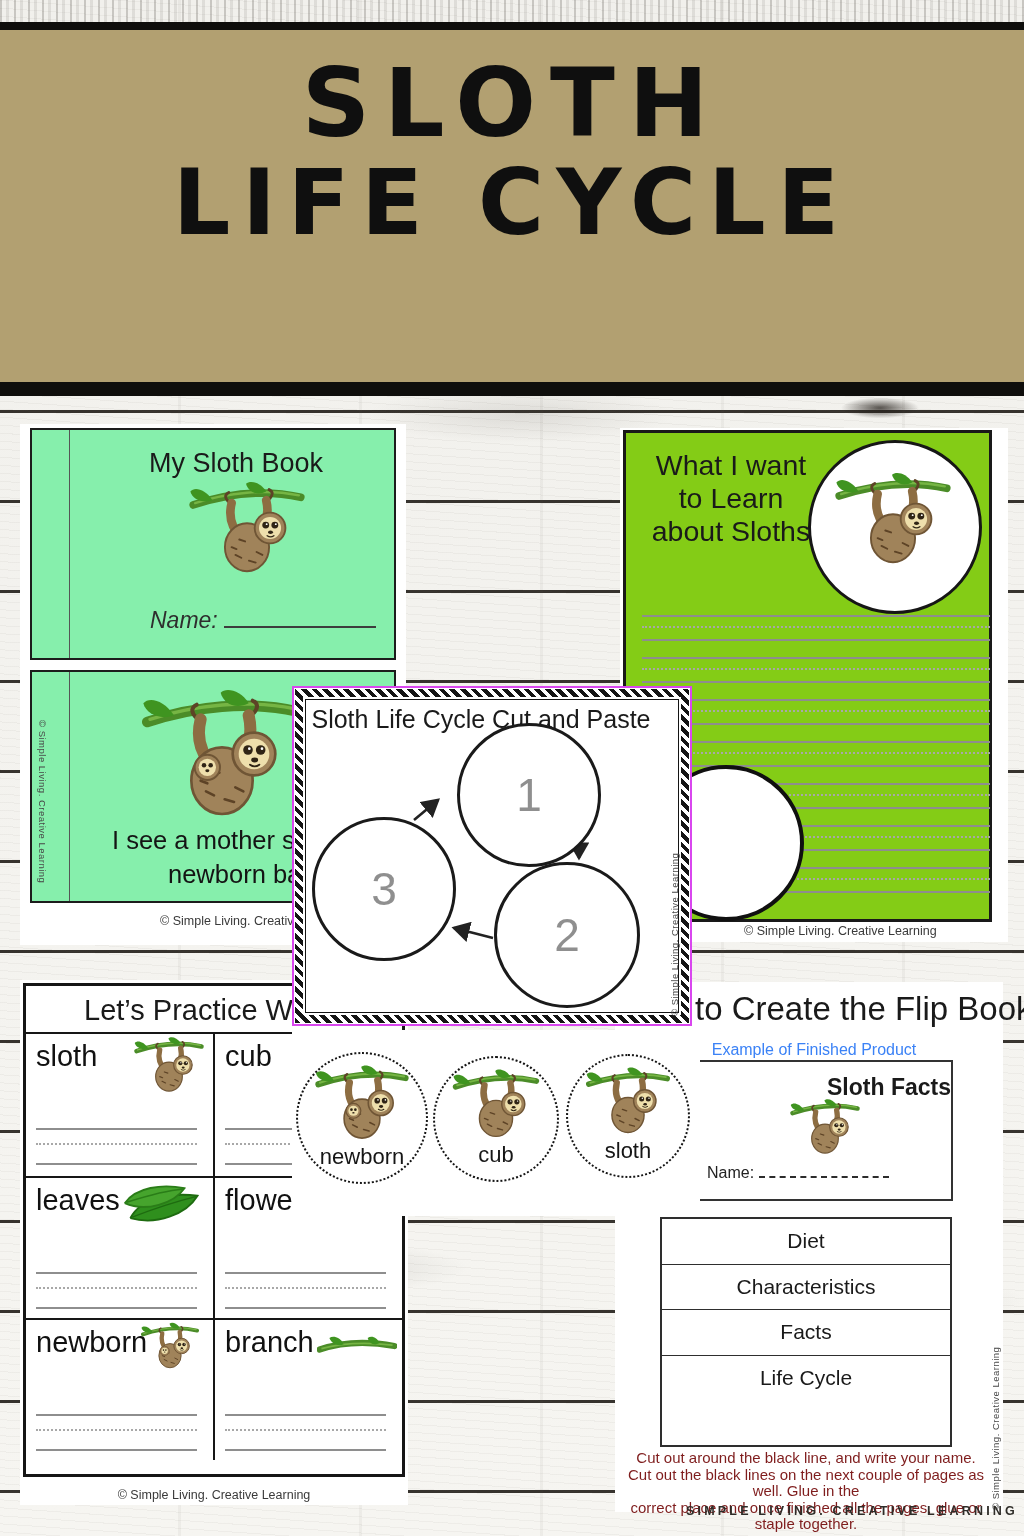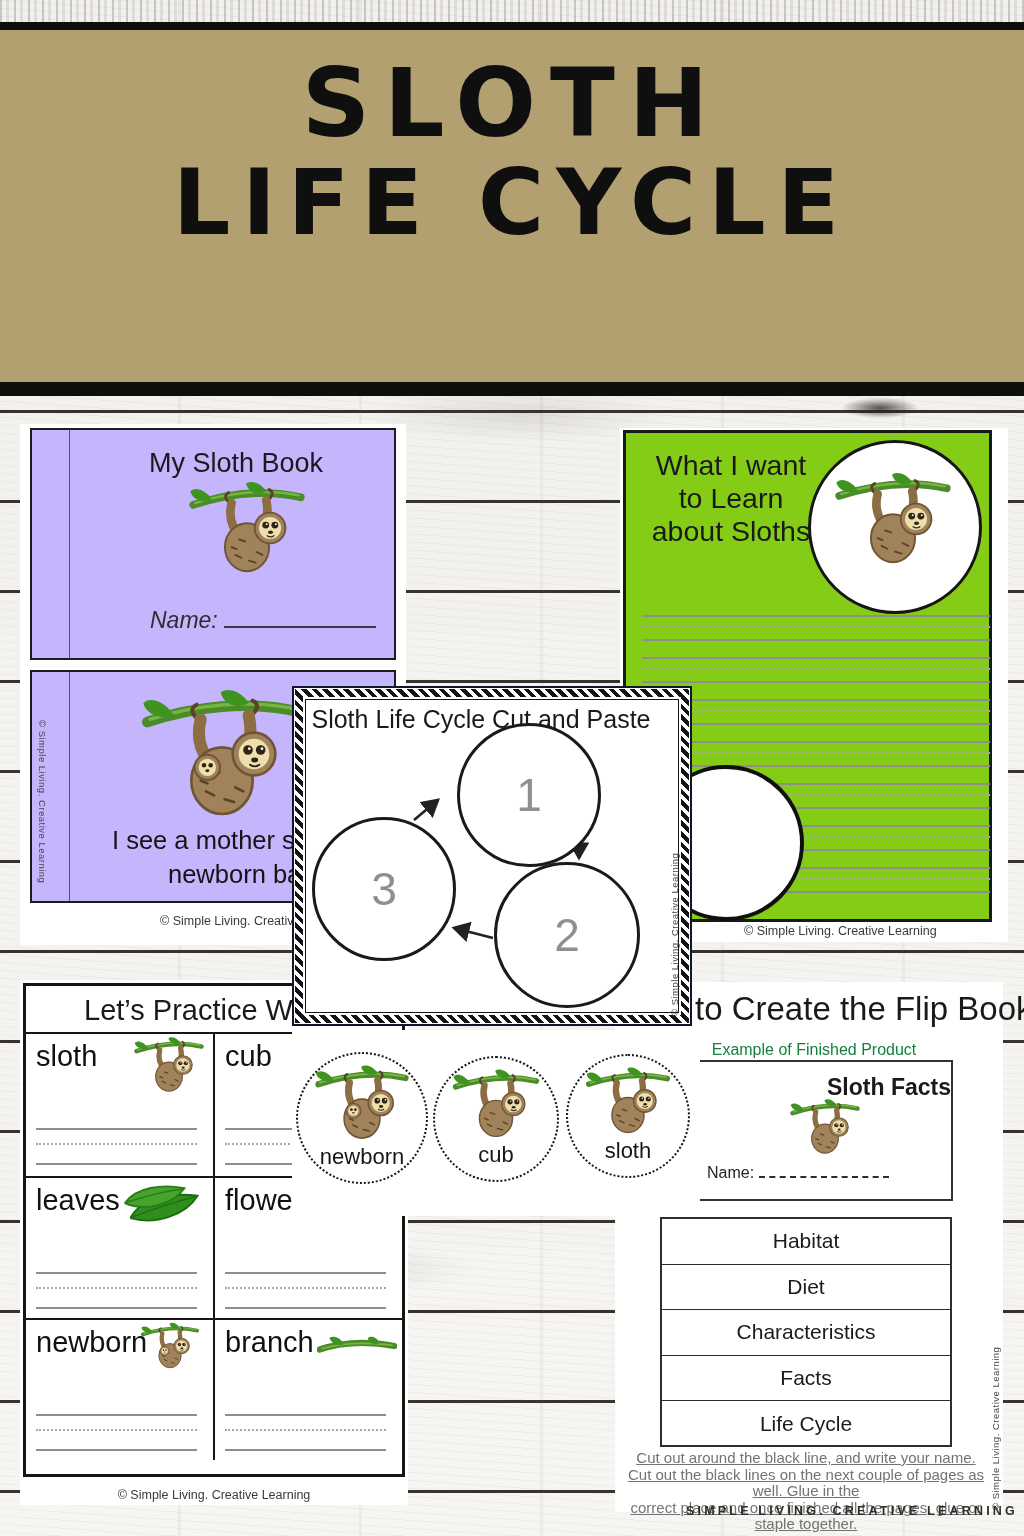--- a/index.html
+++ b/index.html
@@ -38,21 +38,21 @@
   .vcopy{writing-mode:vertical-rl;text-orientation:sideways;font-size:9.5px;color:#474747;letter-spacing:.5px;white-space:nowrap;}
   .vcopy.flip{transform:rotate(180deg);}
   
   .wl{position:absolute;}
   .wl .s1{height:0;border-top:2px solid #8e8e8e;}
   .wl .dd{height:0;border-top:2px dotted #a8a8a8;margin-top:9px;}
   .wl .s2{height:0;border-top:2px solid #8e8e8e;margin-top:11px;}
   .wl.cell .dd{margin-top:13px}.wl.cell .s2{margin-top:18px}
   
   #sheet-ab{left:20px;top:424px;width:386px;height:521px;}
-  .bookbox{position:absolute;left:10px;width:362px;border:2px solid #1c1c1c;background:#c4b5fd;}
+  .bookbox{position:absolute;left:10px;width:362px;border:2px solid #1c1c1c;background:#86efac;}
   #boxA{top:4px;height:228px;}
   #boxB{top:246px;height:229px;}
   .marginline{position:absolute;left:37px;top:0;bottom:0;border-left:1.5px solid #555;}
   #titleA{position:absolute;left:50px;right:4px;top:18px;text-align:center;font-size:27px;font-weight:500;}
   #slothA{position:absolute;left:150px;top:50px;}
   #nameA{position:absolute;left:118px;top:176px;font-size:23px;font-style:italic;color:#2e2e2e;}
   .nline{display:inline-block;width:152px;border-bottom:2px solid #3d3d3d;height:20px;margin-left:6px;}
   #copyB-side{position:absolute;left:5px;top:48px;height:160px;}
   #slothB{position:absolute;left:110px;top:14px;}
   .bcap{position:absolute;font-size:25.5px;white-space:nowrap;color:#141414;}
@@ -62,21 +62,21 @@
   
   #page-c{left:620px;top:428px;width:388px;height:514px;}
   #boxC{position:absolute;left:3px;top:2px;width:363px;height:486px;border:3px solid #191919;background:#84cc16;}
   #titleC{position:absolute;left:14px;top:16px;width:182px;text-align:center;font-size:28.5px;line-height:33px;font-weight:500;}
   .ring{position:absolute;border-radius:50%;background:#fff;}
   #circleC1{left:182px;top:7px;width:168px;height:168px;border:3.5px solid #161616;}
   #circleC1 svg{margin:28px 0 0 16px;}
   #circleC2{left:22px;top:332px;width:148px;height:148px;border:4px solid #101010;}
   #copyC{position:absolute;left:124px;top:496px;}
   
-  #page-d{left:292px;top:686px;width:396px;height:336px;border:2px solid #0f172a;background:#fff;}
+  #page-d{left:292px;top:686px;width:396px;height:336px;border:2px solid #d946ef;background:#fff;}
   #d-frame{position:absolute;inset:1px;border:8px solid;border-image:repeating-linear-gradient(45deg,#141414 0 4px,#ffffff 4px 7.5px) 8;}
   #d-inner{position:absolute;inset:11px;border:1px solid #141414;}
   #titleD{position:absolute;left:0;right:22px;top:17px;text-align:center;font-size:25px;font-weight:500;}
   .dcircle{position:absolute;border:3px solid #1a1a1a;border-radius:50%;background:#fff;
     display:flex;align-items:center;justify-content:center;font-size:46px;color:#8f8f8f;}
   #dc1{left:163px;top:35px;width:138px;height:138px;}
   #dc3{left:18px;top:129px;width:138px;height:138px;}
   #dc2{left:200px;top:174px;width:140px;height:140px;}
   #d-arrows{position:absolute;inset:0;}
   #copyD{position:absolute;right:10px;top:188px;height:140px;}
@@ -95,30 +95,30 @@
   #e-table{position:absolute;left:0;right:0;top:46px;bottom:14px;display:grid;
     grid-template-rows:1fr 1fr 1fr;grid-template-columns:187px 1fr;border-top:2.5px solid #161616;}
   .ecell{position:relative;}
   .ecell.c2{border-left:2.5px solid #161616;}
   .ecell.r2,.ecell.r3{border-top:2.5px solid #161616;}
   .eword{position:absolute;left:10px;top:6px;font-size:29px;color:#111;}
   .eimg{position:absolute;}
   
   #page-f{left:615px;top:982px;width:388px;height:530px;}
   #titleF{position:absolute;left:80px;top:8px;font-size:33px;font-weight:500;white-space:nowrap;}
-  #subF{position:absolute;left:58px;width:282px;top:59px;text-align:center;font-size:16px;color:#15803d;}
+  #subF{position:absolute;left:58px;width:282px;top:59px;text-align:center;font-size:16px;color:#3b82f6;}
   #cardF{position:absolute;left:78px;top:78px;width:256px;height:137px;border:2px solid #333;background:#fff;}
   #cardTitleF{position:absolute;left:0;right:0;top:12px;text-align:right;font-size:23px;font-weight:700;}
   #cardSlothF{position:absolute;left:92px;top:36px;}
   #cardNameF{position:absolute;left:12px;top:102px;font-size:16px;color:#222;}
   .dashline{display:inline-block;width:130px;border-bottom:2px dashed #2c2c2c;height:12px;margin-left:5px;}
   #tabsF{position:absolute;left:45px;top:235px;width:288px;height:226px;border:2px solid #2e2e2e;background:#fff;}
   .ftab{height:44.6px;display:flex;align-items:center;justify-content:center;font-size:21px;border-top:1.5px solid #2e2e2e;}
   .ftab:first-child{border-top:none;}
-  .instr{position:absolute;left:0;right:6px;top:468px;text-align:center;font-size:15px;line-height:16.5px;color:#737373;text-decoration:underline;}
+  .instr{position:absolute;left:0;right:6px;top:468px;text-align:center;font-size:15px;line-height:16.5px;color:#7f1d1d;}
   #copyF{position:absolute;right:2px;top:398px;height:130px;}
   
   #brand{position:absolute;right:6px;top:1504px;z-index:6;font-size:12.5px;font-weight:700;
     letter-spacing:3.2px;color:#2e2c28;white-space:nowrap;}
   .hidden-defs{position:absolute;width:0;height:0;overflow:hidden;}
 </style>
 </head>
 <body>
 
 <div id="stage">
@@ -283,21 +283,20 @@
     <div id="cardF">
       <div id="cardTitleF">Sloth Facts</div>
       <svg id="cardSlothF" width="76" height="58">
           <use href="#sv-sloth"></use>
         </svg>
       <div id="cardNameF">
         <span>Name:</span><span class="dashline"></span>
       </div>
     </div>
     <div id="tabsF">
-      <div class="ftab">Habitat</div>
       <div class="ftab">Diet</div>
       <div class="ftab">Characteristics</div>
       <div class="ftab">Facts</div>
       <div class="ftab">Life Cycle</div>
     </div>
     <div class="instr">
       <div>Cut out around the black line, and write your name.</div>
       <div>Cut out the black lines on the next couple of pages as well. Glue in the</div>
       <div>correct place and once finished all the pages, glue or staple together.</div>
     </div>

